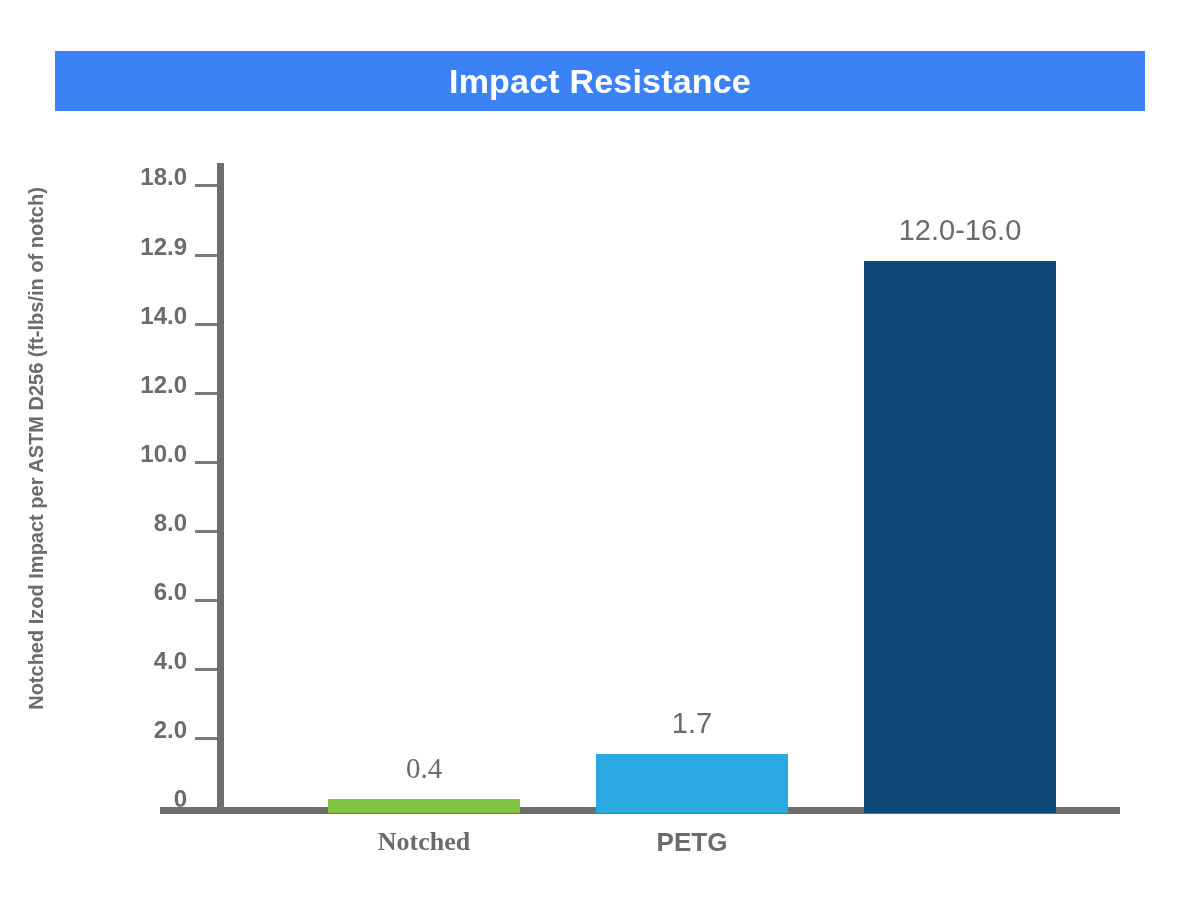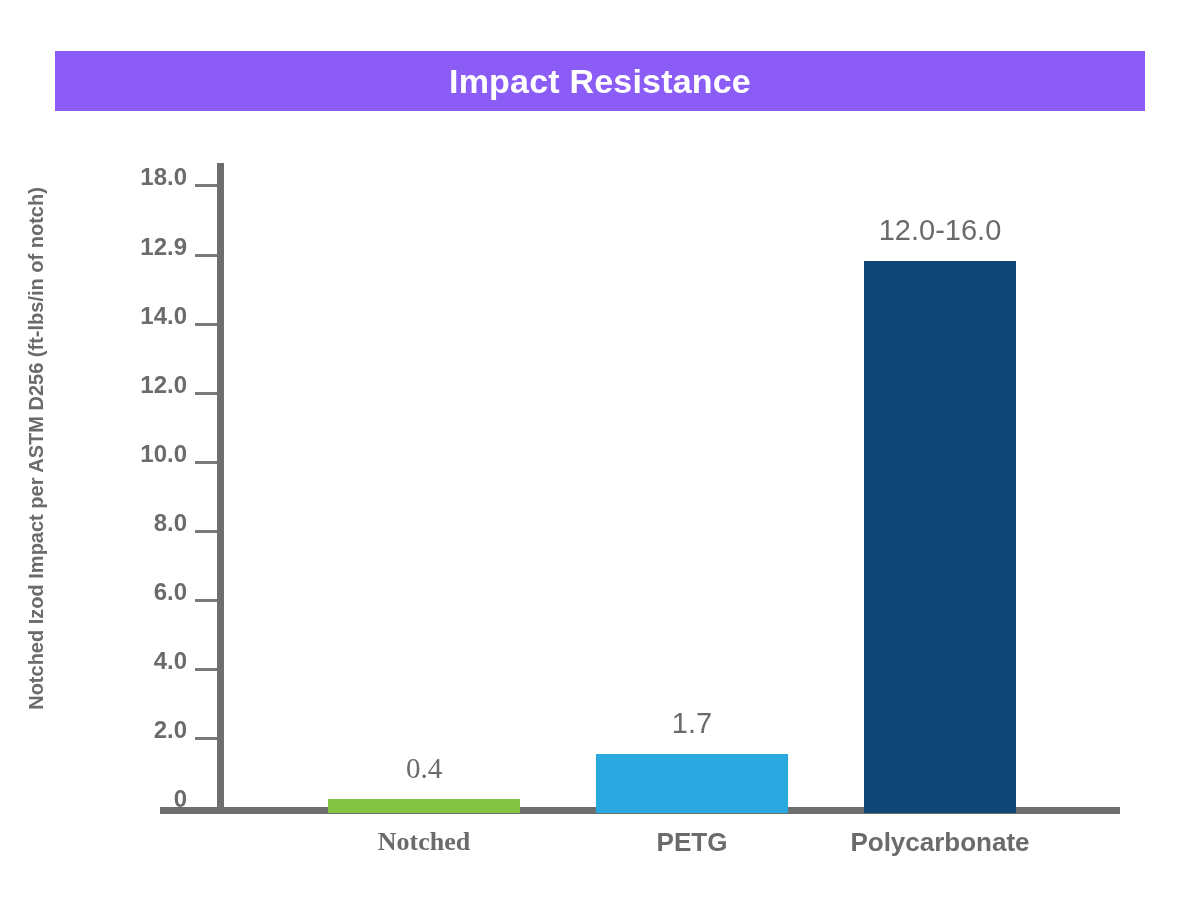--- a/index.html
+++ b/index.html
@@ -20,21 +20,21 @@
     background: #ffffff;
   }
 
   
   #title-bar {
     position: absolute;
     left: 55px;
     top: 51px;
     width: 1090px;
     height: 60px;
-    background: #8b5cf6;
+    background: #3b82f6;
     display: flex;
     align-items: center;
     justify-content: center;
   }
   #title-text {
     color: #ffffff;
     font-size: 34px;
     font-weight: bold;
     letter-spacing: 0.2px;
     line-height: 1;
@@ -211,21 +211,20 @@
         <div class="bar" style="left: 111px; width: 192px; height: 644px; font-family: Liberation Serif, serif;">
           <div class="bar-rect" style="height: 13.8123px; background: rgb(130, 195, 65);"></div>
           <div class="bar-value" style="bottom: 29.8123px;">0.4</div>
           <div class="cat-label">Notched</div>
         </div>
         <div class="bar" style="left: 379px; width: 192px; height: 644px;">
           <div class="bar-rect" style="height: 58.7024px; background: rgb(41, 169, 224);"></div>
           <div class="bar-value" style="bottom: 74.7024px;">1.7</div>
           <div class="cat-label">PETG</div>
         </div>
-        <div class="bar" style="left: 647px; width: 152px; height: 644px;">
+        <div class="bar" style="left: 647px; width: 192px; height: 644px;">
           <div class="bar-rect" style="height: 552.493px; background: rgb(14, 71, 117);"></div>
           <div class="bar-value" style="bottom: 568.493px;">12.0-16.0</div>
-          <div class="cat-label">Polycarbonate</div>
         </div>
       </div>
   </div>
 
 </div>
 
 </body></html>

